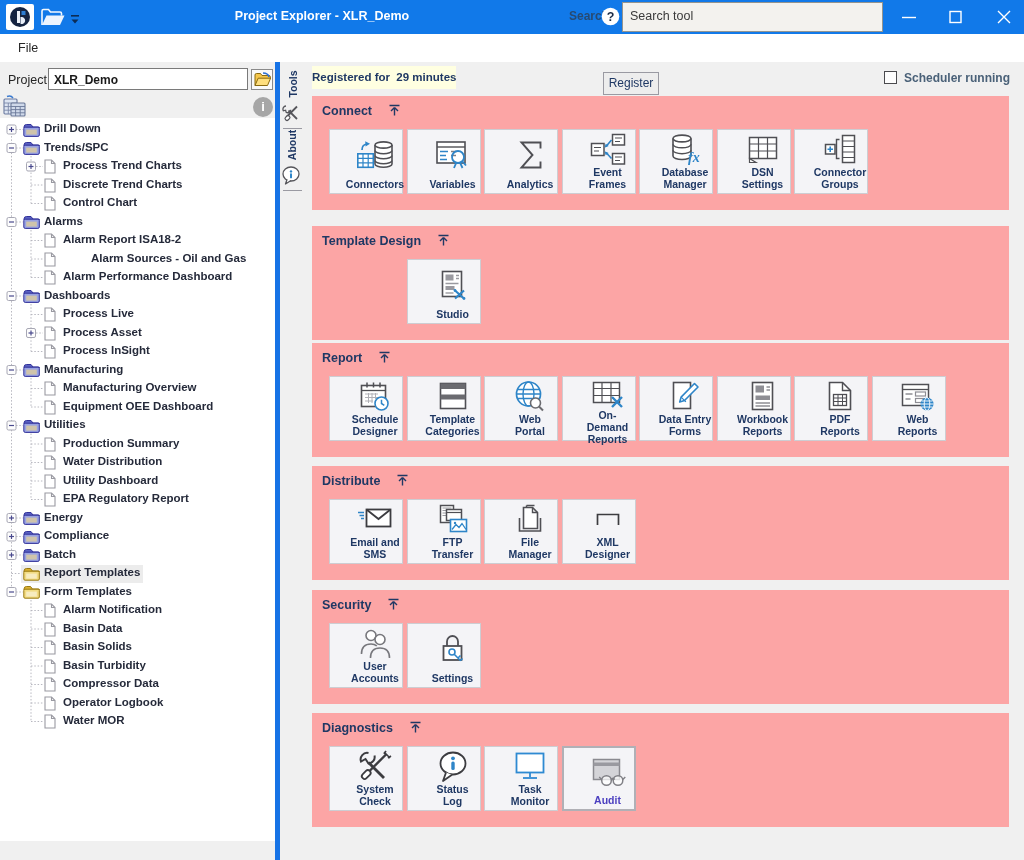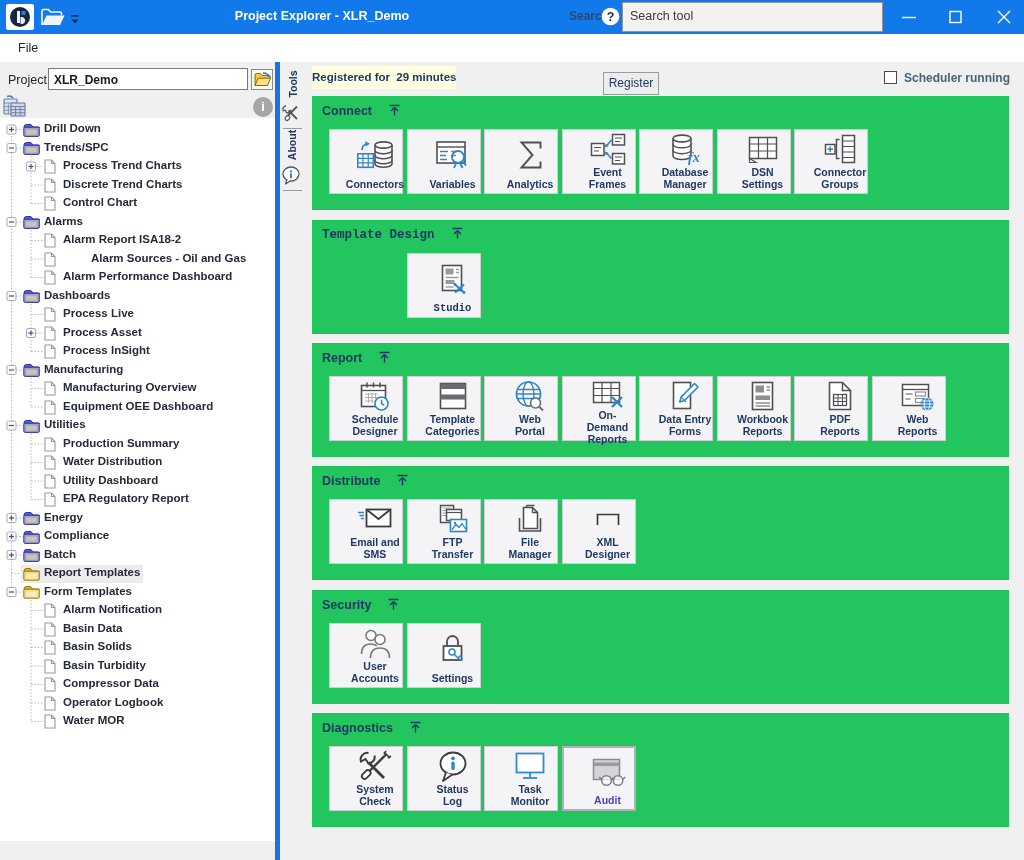--- a/index.html
+++ b/index.html
@@ -14,21 +14,21 @@
 .ttxt { position:absolute; font-size:11.5px; font-weight:bold; color:#252a3a; white-space:nowrap; }
 #divider { position:absolute; left:275px; top:62px; width:5px; height:798px; background:#1673e6; }
 #tabstrip { position:absolute; left:280px; top:62px; width:33px; height:798px; background:#f0f0f0; }
 .vtext { position:absolute; font-size:10.5px; font-weight:bold; color:#1f3864; transform:rotate(-90deg); transform-origin:center; white-space:nowrap; }
 .tsep { position:absolute; left:3px; width:19px; height:0; border-top:1.5px solid #9a9aa2; }
 #content { position:absolute; left:313px; top:62px; width:711px; height:798px; }
 #regbox { position:absolute; left:-1px; top:4px; width:144px; height:23px; background:#ffffe1; font-size:11.5px; font-weight:bold; color:#1f3864; line-height:23px; text-align:center; white-space:nowrap; }
 #regbtn { position:absolute; left:290px; top:10px; width:56px; height:23px; background:#ededed; border:1px solid #9a9aa2; font-size:12px; color:#1f3864; text-align:center; line-height:21px; }
 #schedbox { position:absolute; left:571px; top:9px; width:13px; height:13px; background:#fdfdfd; border:1.6px solid #4a4a4e; }
 #schedlbl { position:absolute; left:591px; top:9px; font-size:12px; font-weight:bold; color:#4a6178; }
-.card { position:absolute; left:-1px; width:697px; height:114px; background:#22c55e; }
+.card { position:absolute; left:-1px; width:697px; height:114px; background:#fca5a5; }
 .chead { position:absolute; left:10px; top:5px; height:16px; }
 .ctitle { font-size:12.5px; font-weight:bold; color:#1f3864; }
 .carrow { margin-left:16px; vertical-align:-2px; display:inline-block; }
 .btn { position:absolute; top:33px; width:74px; height:65px; background:#f4f4f7; border:1px solid #cdcdd2; display:flex; flex-direction:column; align-items:center;padding-left:18px; }
 .bicon { flex:1 1 auto; display:flex; align-items:center; justify-content:center; padding-top:2px; }
 .blbl { flex:0 0 auto; font-size:10.5px; font-weight:bold; color:#1f3864; text-align:center; line-height:12px; margin-bottom:3px; }
 </style></head>
 <body>
 <div id="win">
   <div id="titlebar">
@@ -444,21 +444,21 @@
 <rect x="19.5" y="2.5" width="12" height="27" fill="#fff" stroke="#4f4f54" stroke-width="1.5"></rect>
 <path d="M19.5 8 h12 M19.5 13.5 h12 M19.5 19 h12 M19.5 24.5 h12" stroke="#4f4f54" stroke-width="1.2"></path>
 <path d="M16.5 6.5 h-3 v19 h3" fill="none" stroke="#4f4f54" stroke-width="1.4"></path>
 <rect x="2.5" y="11.5" width="9.5" height="9.5" fill="#fff" stroke="#4f4f54" stroke-width="1.5"></rect>
 <path d="M7.2 13.5 v5.5 M4.5 16.2 h5.5" stroke="#2e85c8" stroke-width="1.6"></path>
 </svg>
           </div>
           <div class="blbl" style="">Connector<br>Groups</div>
         </div>
 </div>
-<div class="card" style="top:158px;font-family:Liberation Mono, monospace;">
+<div class="card" style="top:164px;">
 <div class="chead"><span class="ctitle">Template Design</span><span class="carrow"><svg width="13" height="13" viewBox="0 0 13 13">
               <path d="M1.5 1.5 h10 M6.5 3.5 v8 M6.5 3.5 l-3.5 3.5 M6.5 3.5 l3.5 3.5" fill="none" stroke="#1f3864" stroke-width="1.4"></path>
             </svg></span></div>
         <div class="btn" style="left:94.5px;">
 <div class="bicon">
             <svg width="30" height="32" viewBox="0 0 30 32" xmlns="http://www.w3.org/2000/svg">
 <rect x="4.5" y="2.5" width="19" height="25" fill="#fff" stroke="#4f4f54" stroke-width="1.6"></rect>
 <rect x="7.5" y="5.5" width="8" height="6" fill="#9a9aa0"></rect>
 <path d="M18 6.5 h3 M18 9.5 h3 M7.5 14.5 h13" stroke="#9a9aa0" stroke-width="1.4"></path>
 <rect x="7.5" y="17" width="9" height="4" fill="#9a9aa0"></rect>

